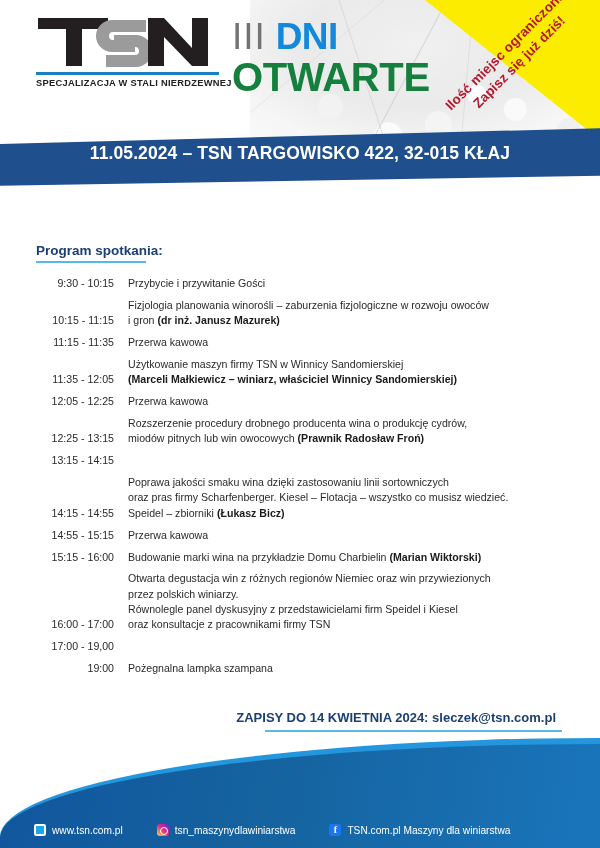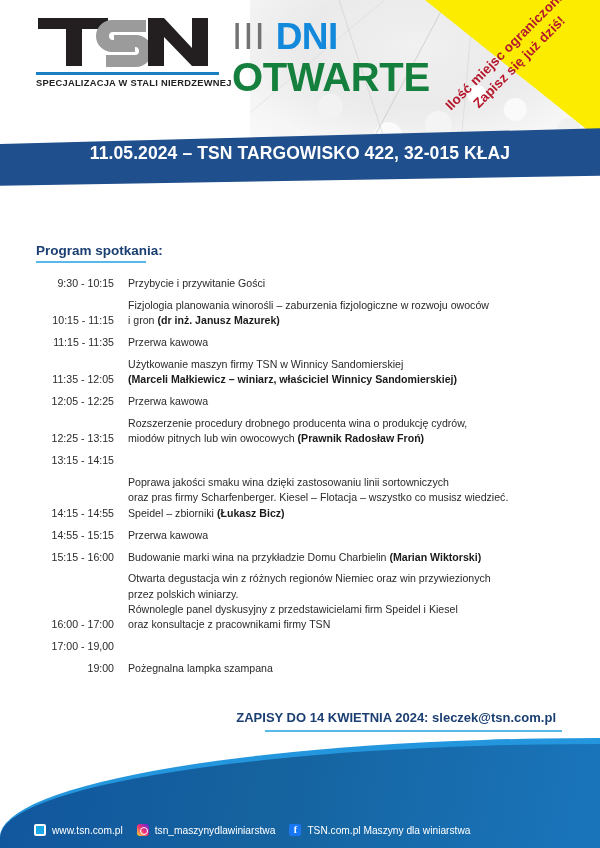--- a/index.html
+++ b/index.html
@@ -232,21 +232,21 @@
     background: linear-gradient(100deg, #11569e 0%, #15639f 45%, #1a75bb 100%);
     border-radius: 100% 0 0 0 / 90% 0 0 0;
   }
   .footer-links {
     position: absolute;
     left: 0; bottom: 12px;
     width: 600px;
     display: flex;
     align-items: center;
     padding-left: 34px;
-    gap: 14px;
+    gap: 34px;
     font-size: 10.2px;
     color: #ffffff;
   }
   .flink { display: flex; align-items: center; gap: 6px; white-space: nowrap; }
   .ic { width: 12px; height: 12px; flex: 0 0 12px; border-radius: 2px; display: block; }
   .ic-web { background: #1ea7e8; border: 2px solid #ffffff; border-radius: 2px; }
   .ic-ig {
     background: linear-gradient(45deg, #f9ce34 5%, #ee2a7b 50%, #6228d7 95%);
     border-radius: 3px;
     position: relative;

